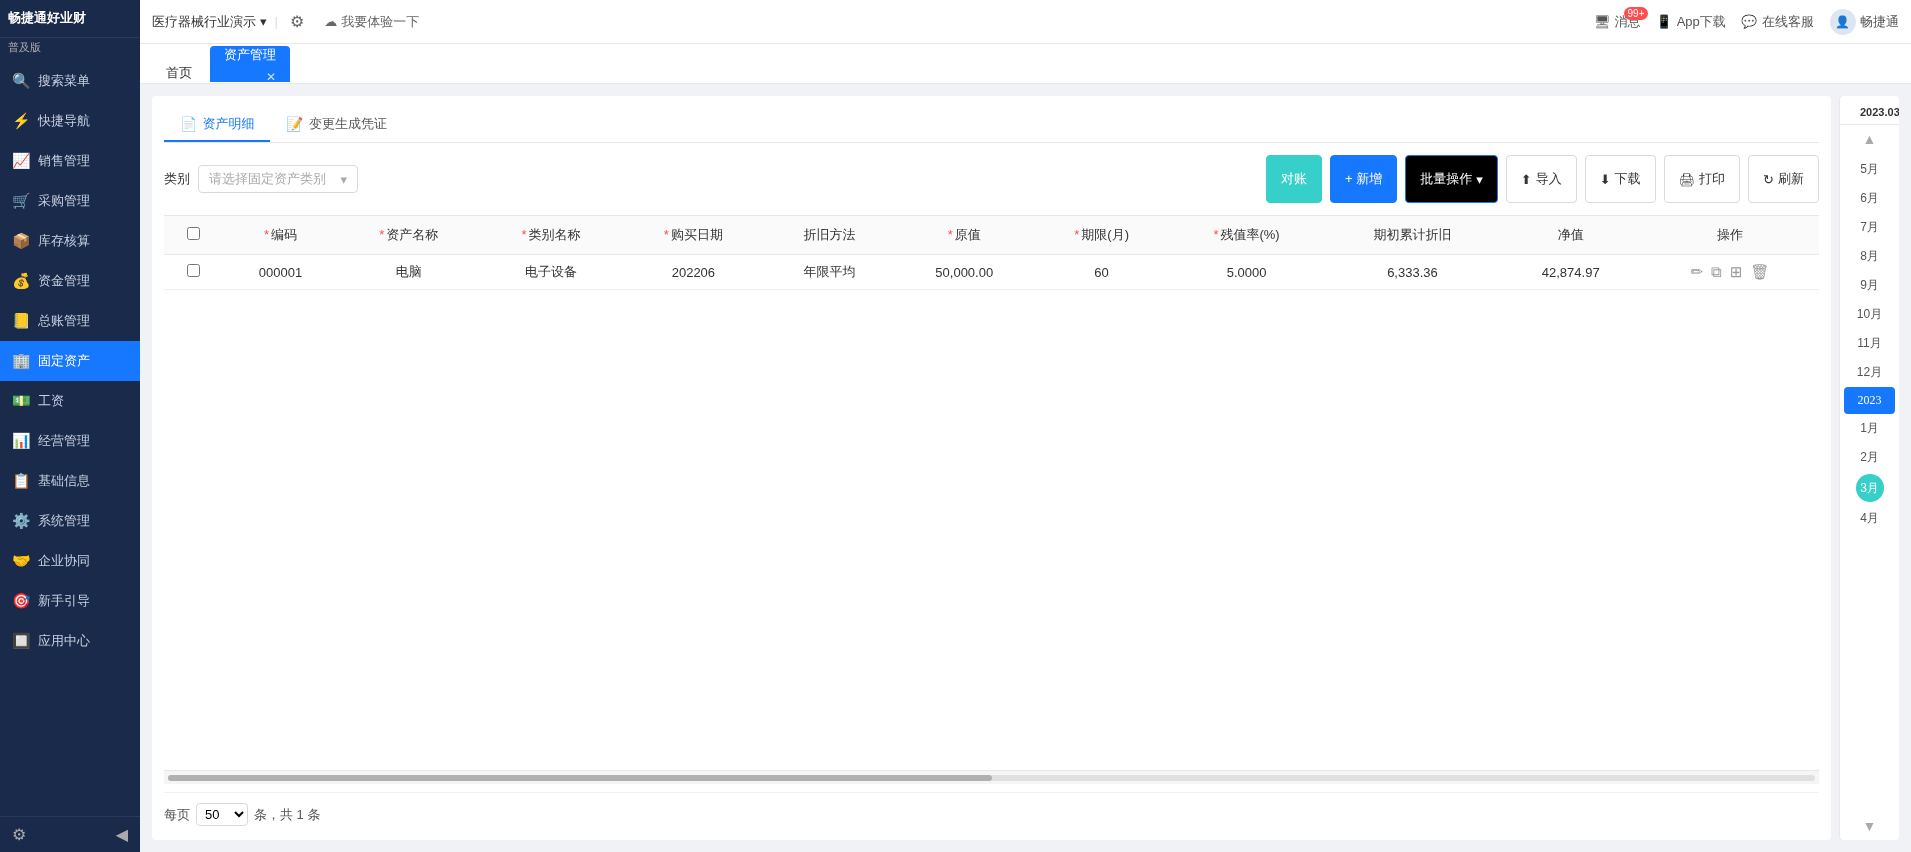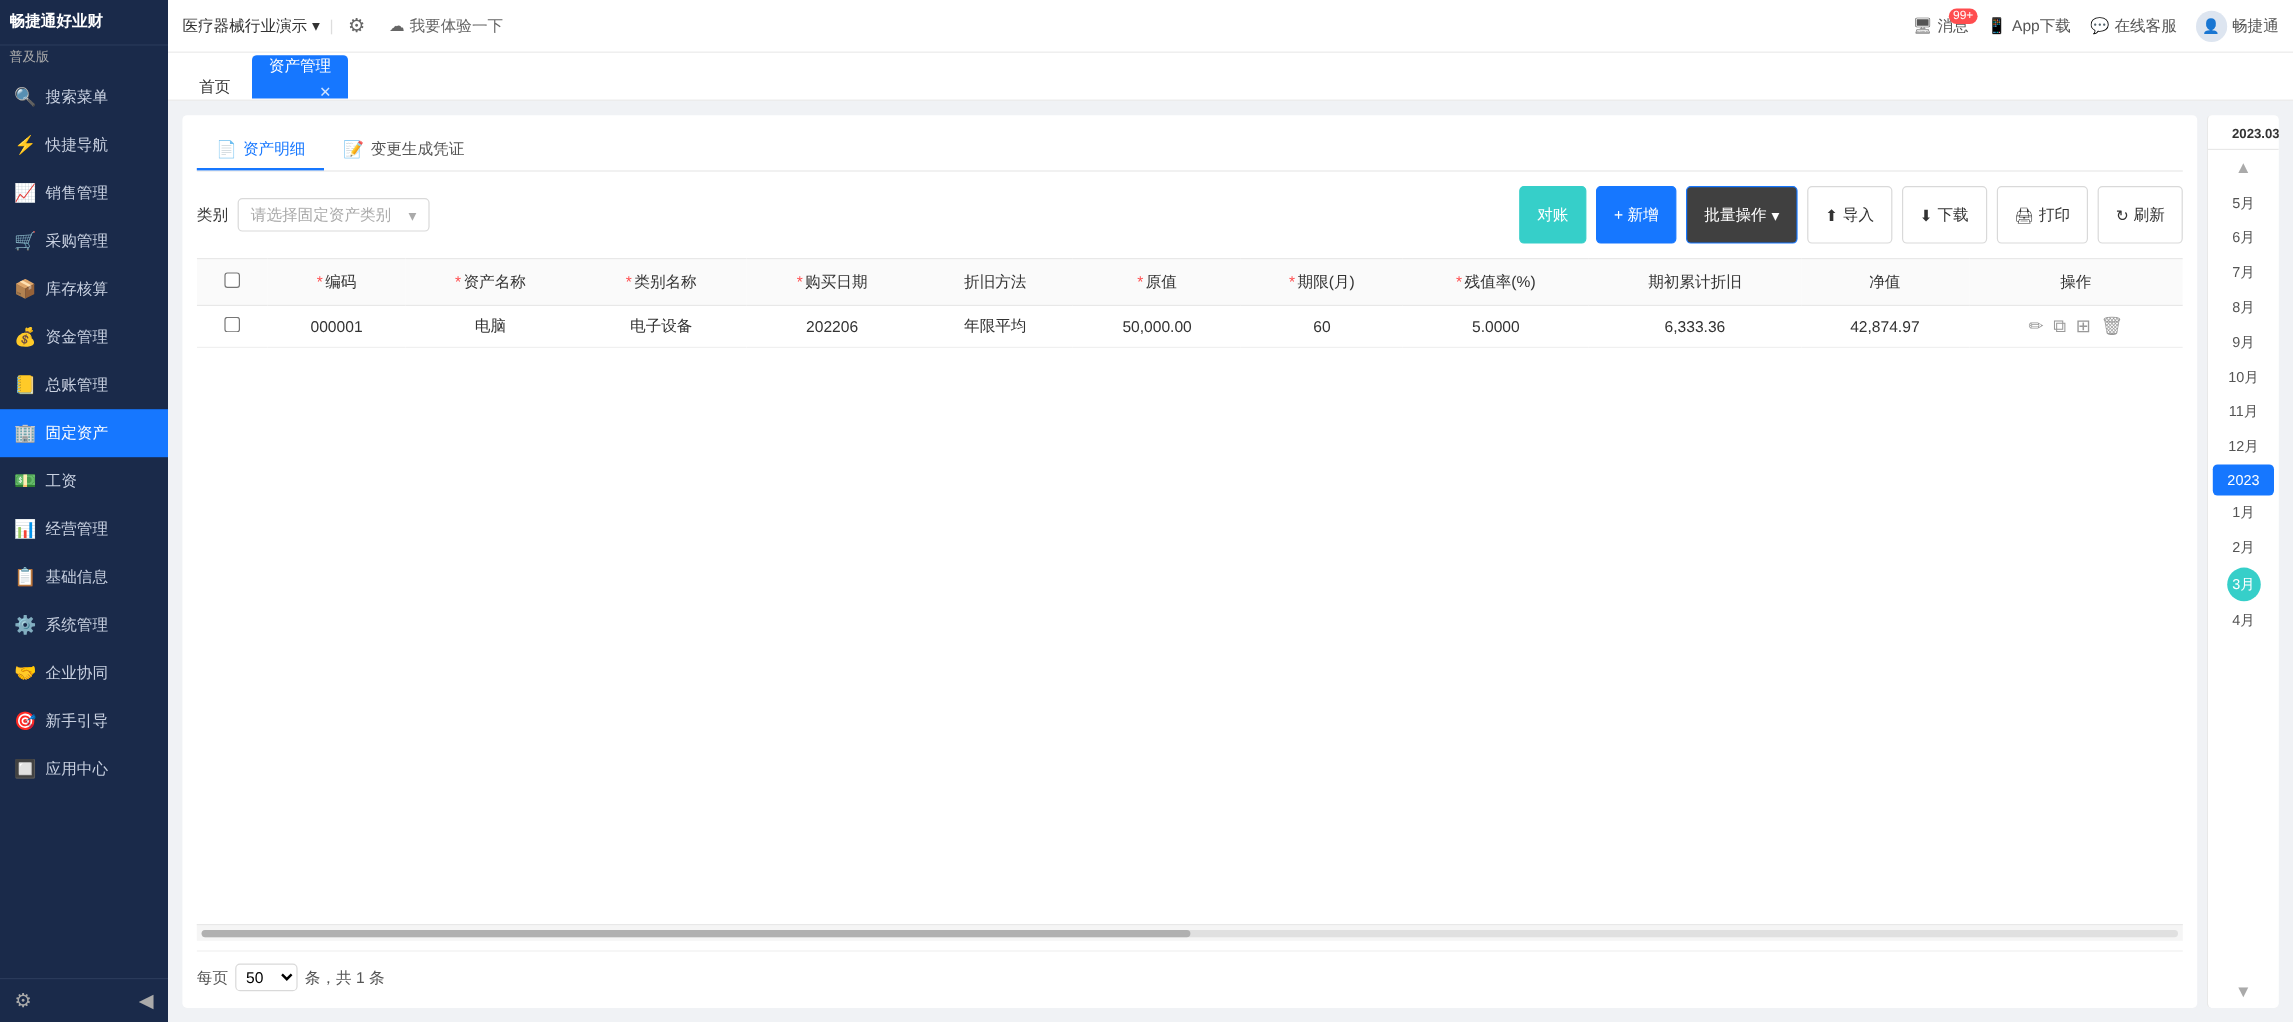--- a/index.html
+++ b/index.html
@@ -242,21 +242,21 @@
       border: 1px solid #d9d9d9;
       background: #fff;
       color: #333;
       display: flex;
       align-items: center;
       gap: 4px;
     }
     .btn-primary { background: #1677ff; color: #fff; border-color: #1677ff; }
     .btn-teal { background: #36cfc9; color: #fff; border-color: #36cfc9; }
     .btn-batch {
-      background: #404040; color: #fff; border-color: #1677ff;
+      background: #000000; color: #fff; border-color: #1677ff;
       display: flex; align-items: center; gap: 4px;
     }
 
     
     .table-wrapper {
       flex: 1;
       overflow: auto;
     }
     table {
       width: 100%;
@@ -346,20 +346,21 @@
       color: #555;
       cursor: pointer;
       width: 100%;
     }
     .timeline-month.active-year {
       background: #1677ff;
       color: #fff;
       border-radius: 4px;
       margin: 0 4px;
       width: calc(100% - 8px);
+      font-family: Liberation Serif, serif;
     }
     .timeline-month.active {
       background: #36cfc9;
       color: #fff;
       border-radius: 50%;
       width: 28px;
       height: 28px;
       display: flex;
       align-items: center;
       justify-content: center;

